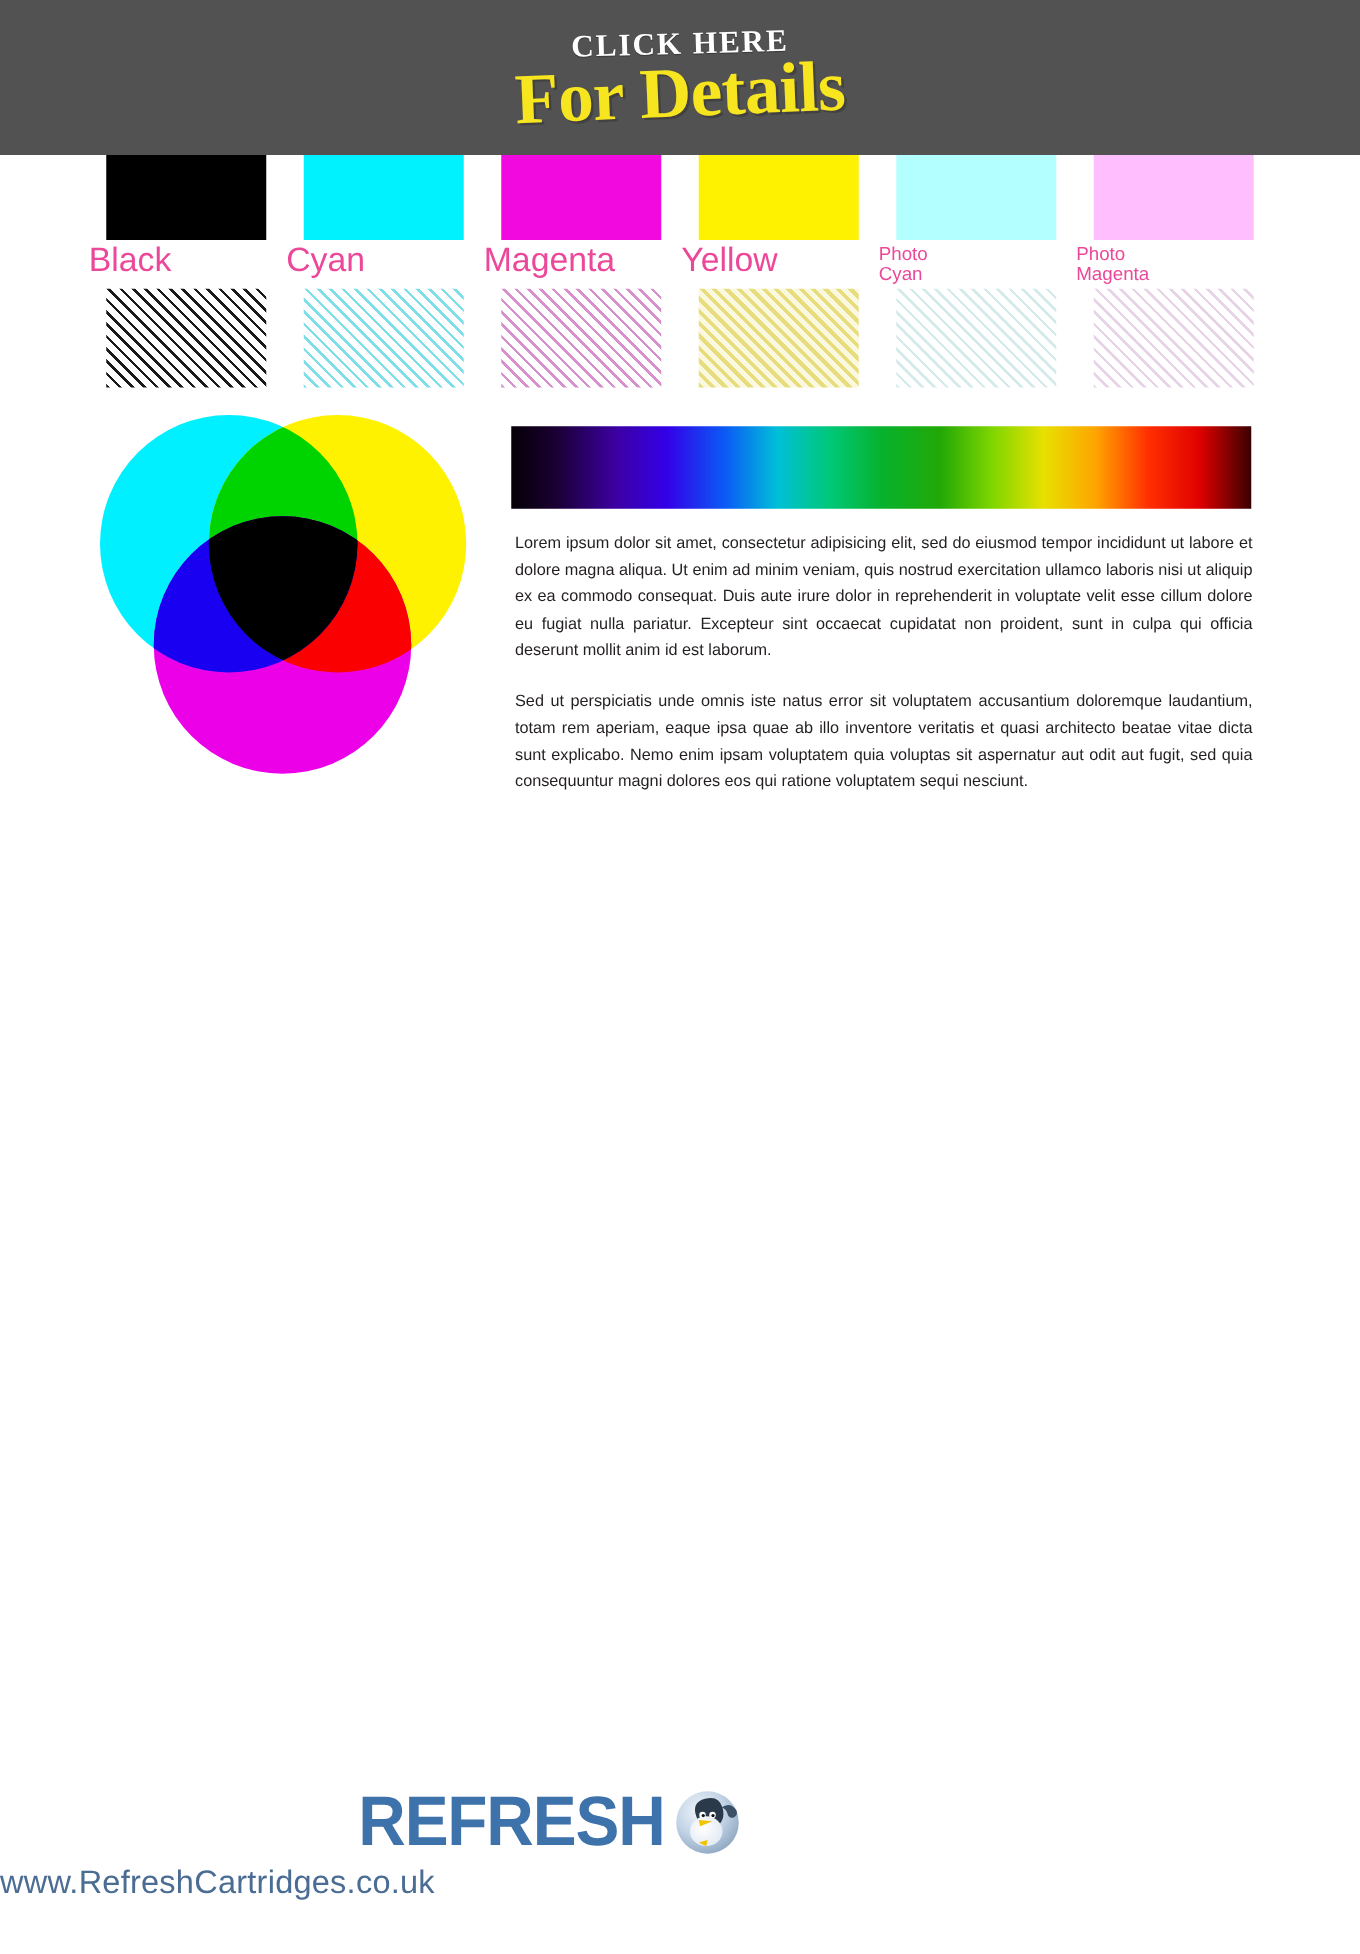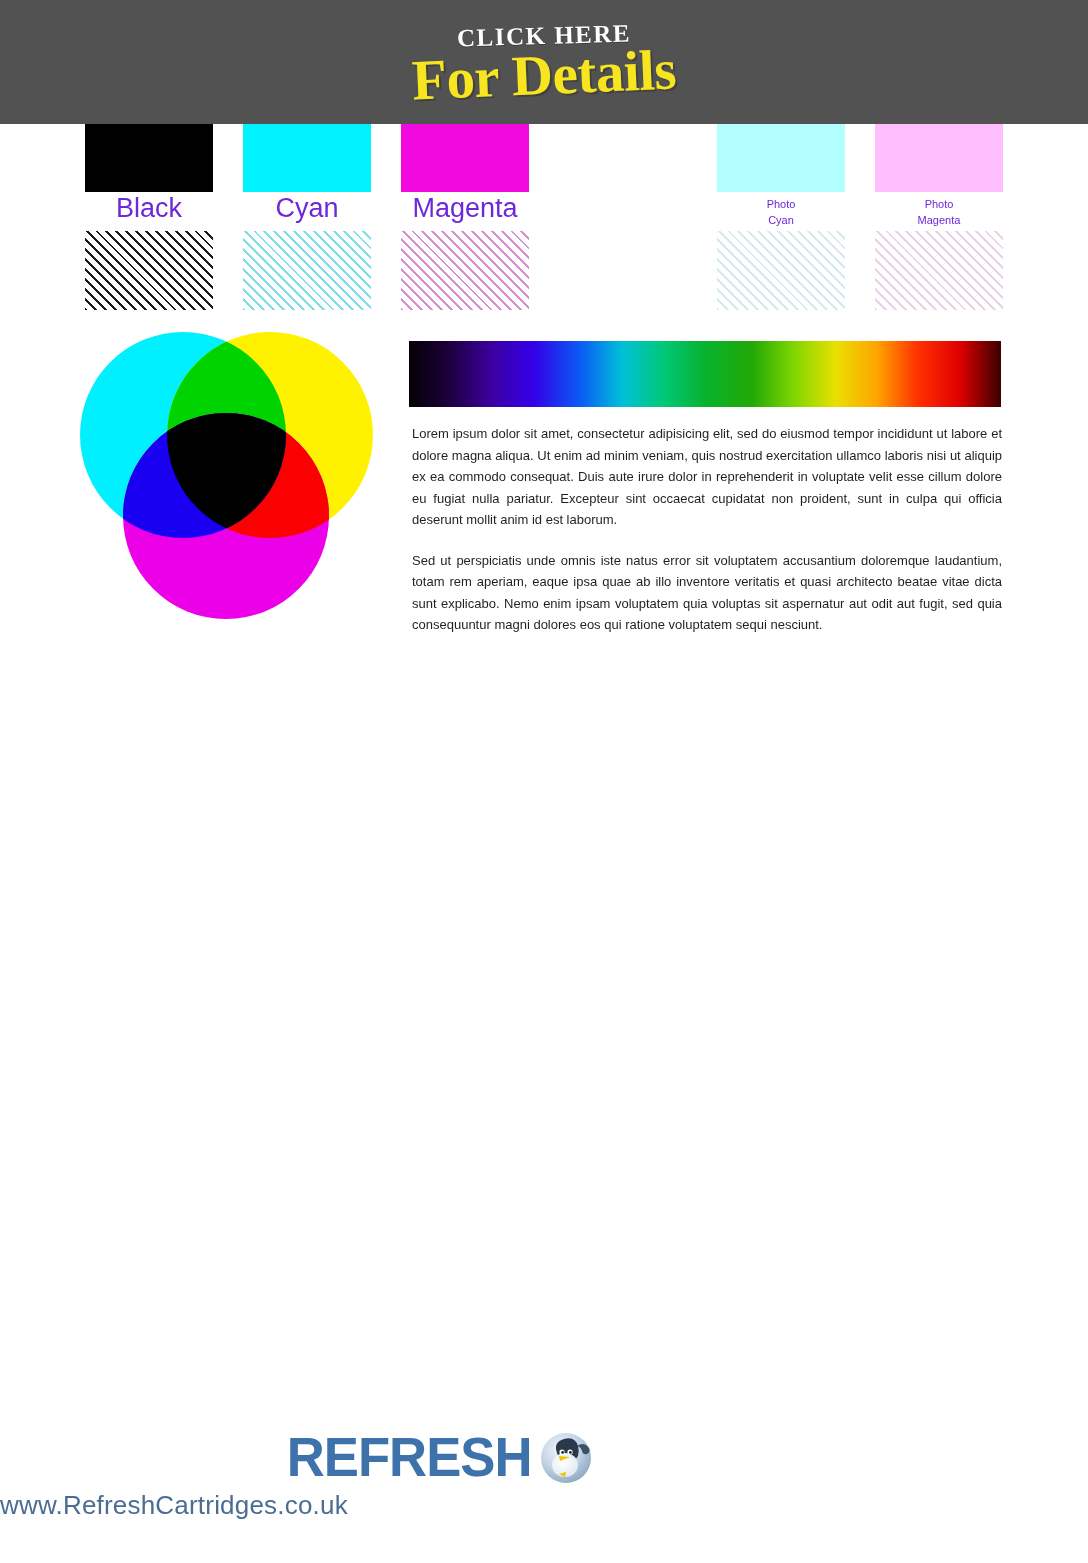--- a/index.html
+++ b/index.html
@@ -76,28 +76,28 @@
     position: absolute;
     left: 0; top: 0;
     width: 128px;
     height: 68px;
   }
   .swatch-label {
     position: absolute;
     left: -14px;
     top: 69px;
     width: 156px;
-    text-align: center;
-    color: #6d28d9;
+    text-align: left;
+    color: #ec4899;
     font-size: 27px;
     line-height: 30px;
     white-space: pre-line;
   }
   .swatch-label.small {
-    font-size: 11px;
+    font-size: 15px;
     line-height: 16px;
     top: 72px;
   }
   .swatch-hatch {
     position: absolute;
     left: 0;
     top: 107px;
     width: 128px;
     height: 79px;
   }
@@ -223,20 +223,25 @@
     <div class="swatch-label">Cyan</div>
     <div class="swatch-hatch" style="background-image:repeating-linear-gradient(45deg,#7fdfe8 0px,#7fdfe8 2px,#ffffff 2px,#ffffff 7px)"></div>
   </div>
 
   <div class="swatch" style="left:316px">
     <div class="swatch-solid" style="background:#f209e0"></div>
     <div class="swatch-label">Magenta</div>
     <div class="swatch-hatch" style="background-image:repeating-linear-gradient(45deg,#d78fcd 0px,#d78fcd 2px,#ffffff 2px,#ffffff 7px)"></div>
   </div>
 
+  <div class="swatch" style="left:474px">
+    <div class="swatch-solid" style="background:#fff200"></div>
+    <div class="swatch-label">Yellow</div>
+    <div class="swatch-hatch" style="background-image:repeating-linear-gradient(45deg,#e7dd7d 0px,#e7dd7d 3px,#fbf8e0 3px,#fbf8e0 7px)"></div>
+  </div>
 
   <div class="swatch" style="left:632px">
     <div class="swatch-solid" style="background:#b3ffff"></div>
     <div class="swatch-label small">Photo
 Cyan</div>
     <div class="swatch-hatch" style="background-image:repeating-linear-gradient(45deg,#d5eaea 0px,#d5eaea 2px,#ffffff 2px,#ffffff 7px)"></div>
   </div>
 
   <div class="swatch" style="left:790px">
     <div class="swatch-solid" style="background:#ffbfff"></div>

